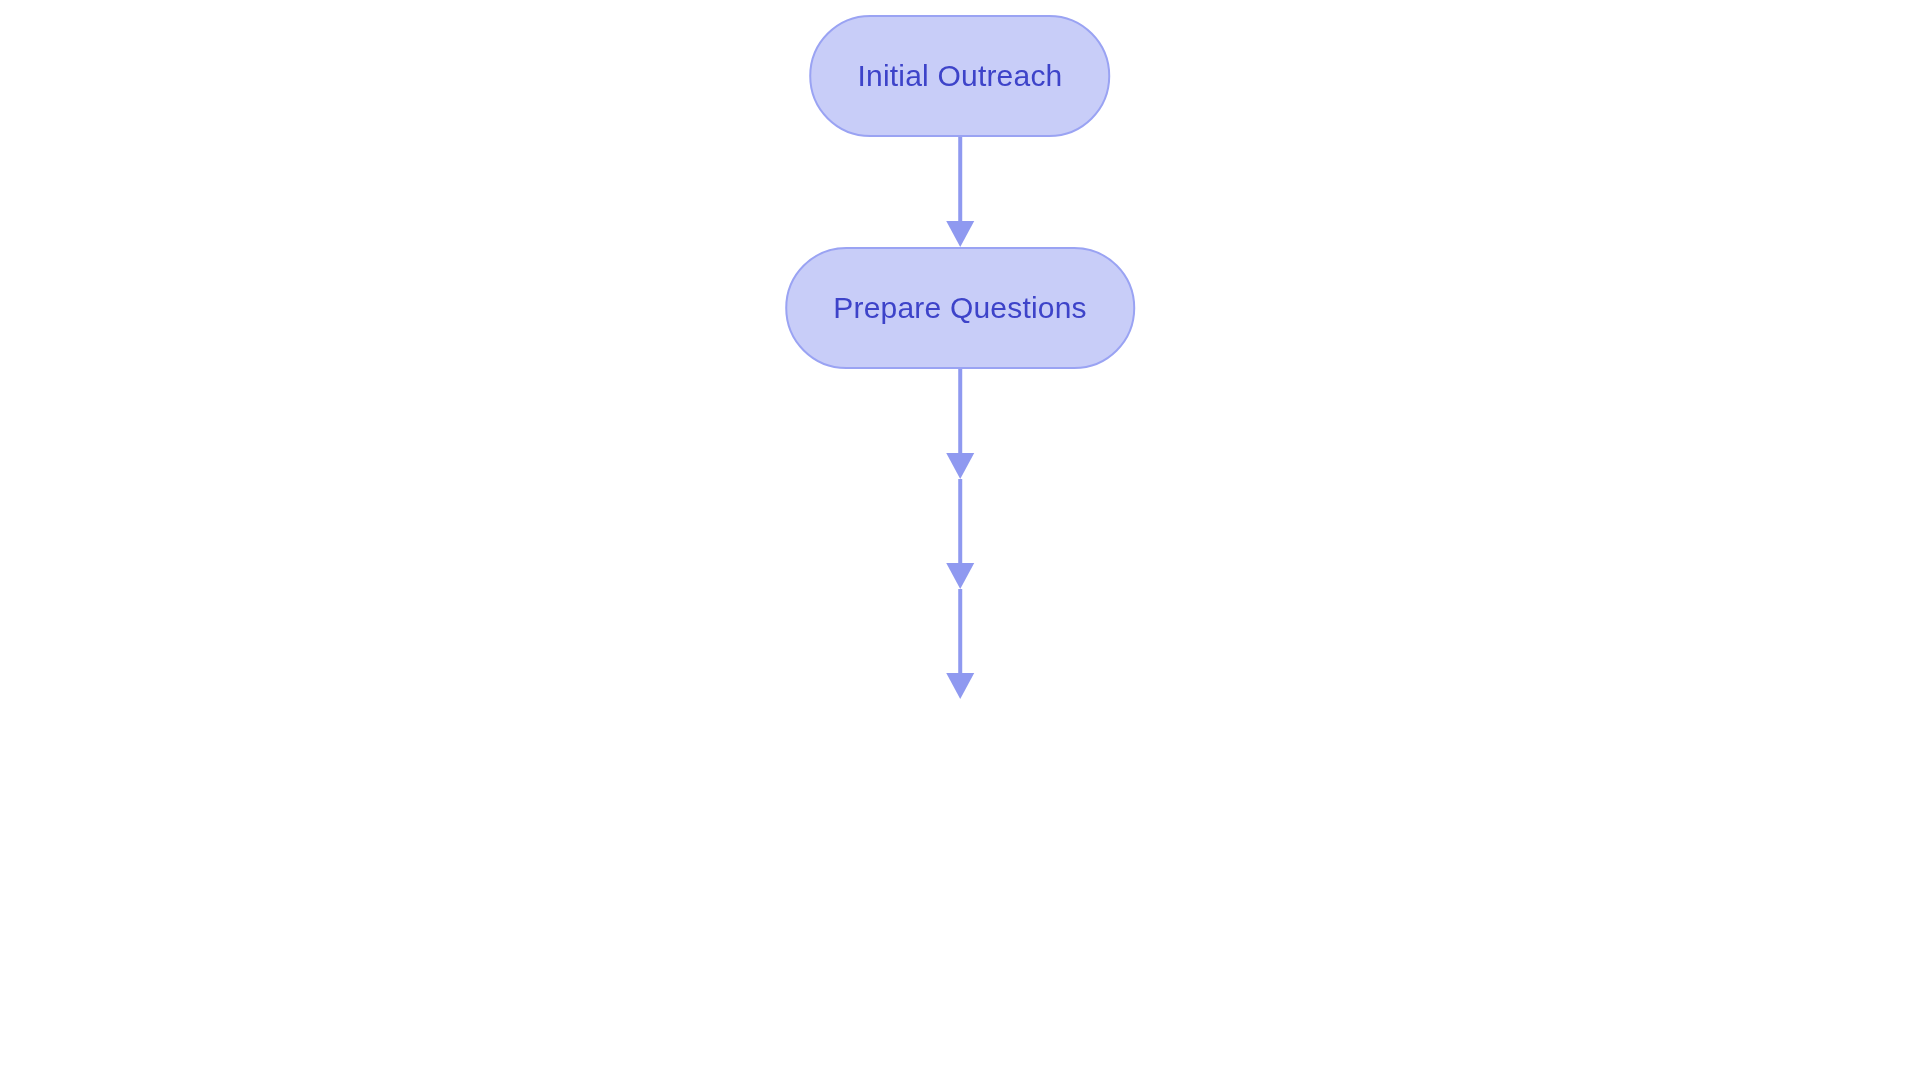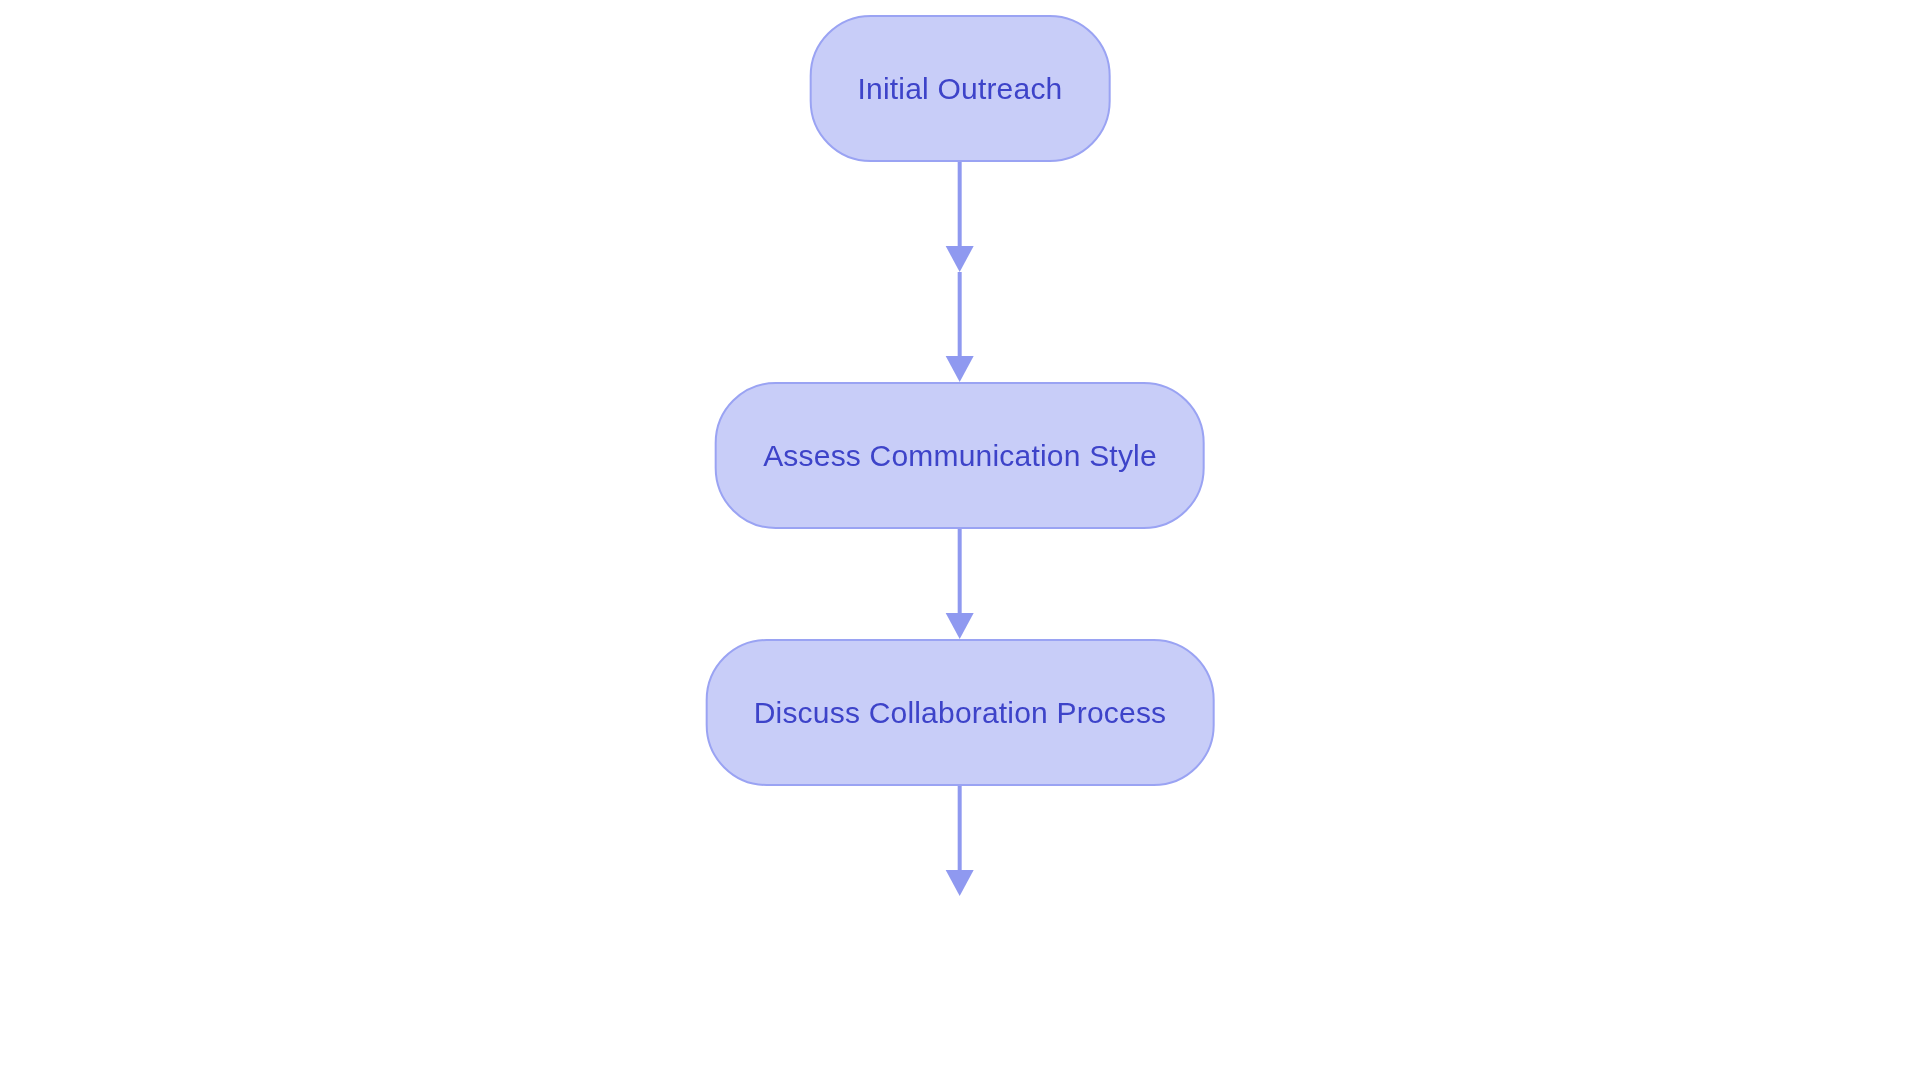--- a/index.html
+++ b/index.html
@@ -21,21 +21,21 @@
     position: absolute;
     left: 50%;
     top: 0;
     transform: translateX(-50%);
     padding-top: 15px;
     display: flex;
     flex-direction: column;
     align-items: center;
   }
   .flow-node {
-    height: 147px;
+    height: 122px;
     border-radius: 61px;
     background: var(--node-fill);
     border: 2px solid var(--node-border);
     color: var(--node-text);
     display: flex;
     align-items: center;
     justify-content: center;
     padding: 0 46px;
     font-size: 30px;
     letter-spacing: 0.2px;
@@ -57,38 +57,37 @@
 
   <div class="flow-node">Initial Outreach</div>
 
   <div class="flow-connector">
     <svg width="32" height="110" viewBox="0 0 32 110">
       <line x1="16" y1="0" x2="16" y2="86" stroke="currentColor" stroke-width="4"></line>
       <path d="M16,110 L2,84 L30,84 Z" fill="currentColor"></path>
     </svg>
   </div>
 
+  <div class="flow-node">Prepare Questions</div>
 
   <div class="flow-connector">
     <svg width="32" height="110" viewBox="0 0 32 110">
       <line x1="16" y1="0" x2="16" y2="86" stroke="currentColor" stroke-width="4"></line>
       <path d="M16,110 L2,84 L30,84 Z" fill="currentColor"></path>
     </svg>
   </div>
 
-  <div class="flow-node">Assess Communication Style</div>
 
   <div class="flow-connector">
     <svg width="32" height="110" viewBox="0 0 32 110">
       <line x1="16" y1="0" x2="16" y2="86" stroke="currentColor" stroke-width="4"></line>
       <path d="M16,110 L2,84 L30,84 Z" fill="currentColor"></path>
     </svg>
   </div>
 
-  <div class="flow-node">Discuss Collaboration Process</div>
 
   <div class="flow-connector">
     <svg width="32" height="110" viewBox="0 0 32 110">
       <line x1="16" y1="0" x2="16" y2="86" stroke="currentColor" stroke-width="4"></line>
       <path d="M16,110 L2,84 L30,84 Z" fill="currentColor"></path>
     </svg>
   </div>
 
 
 </div>

